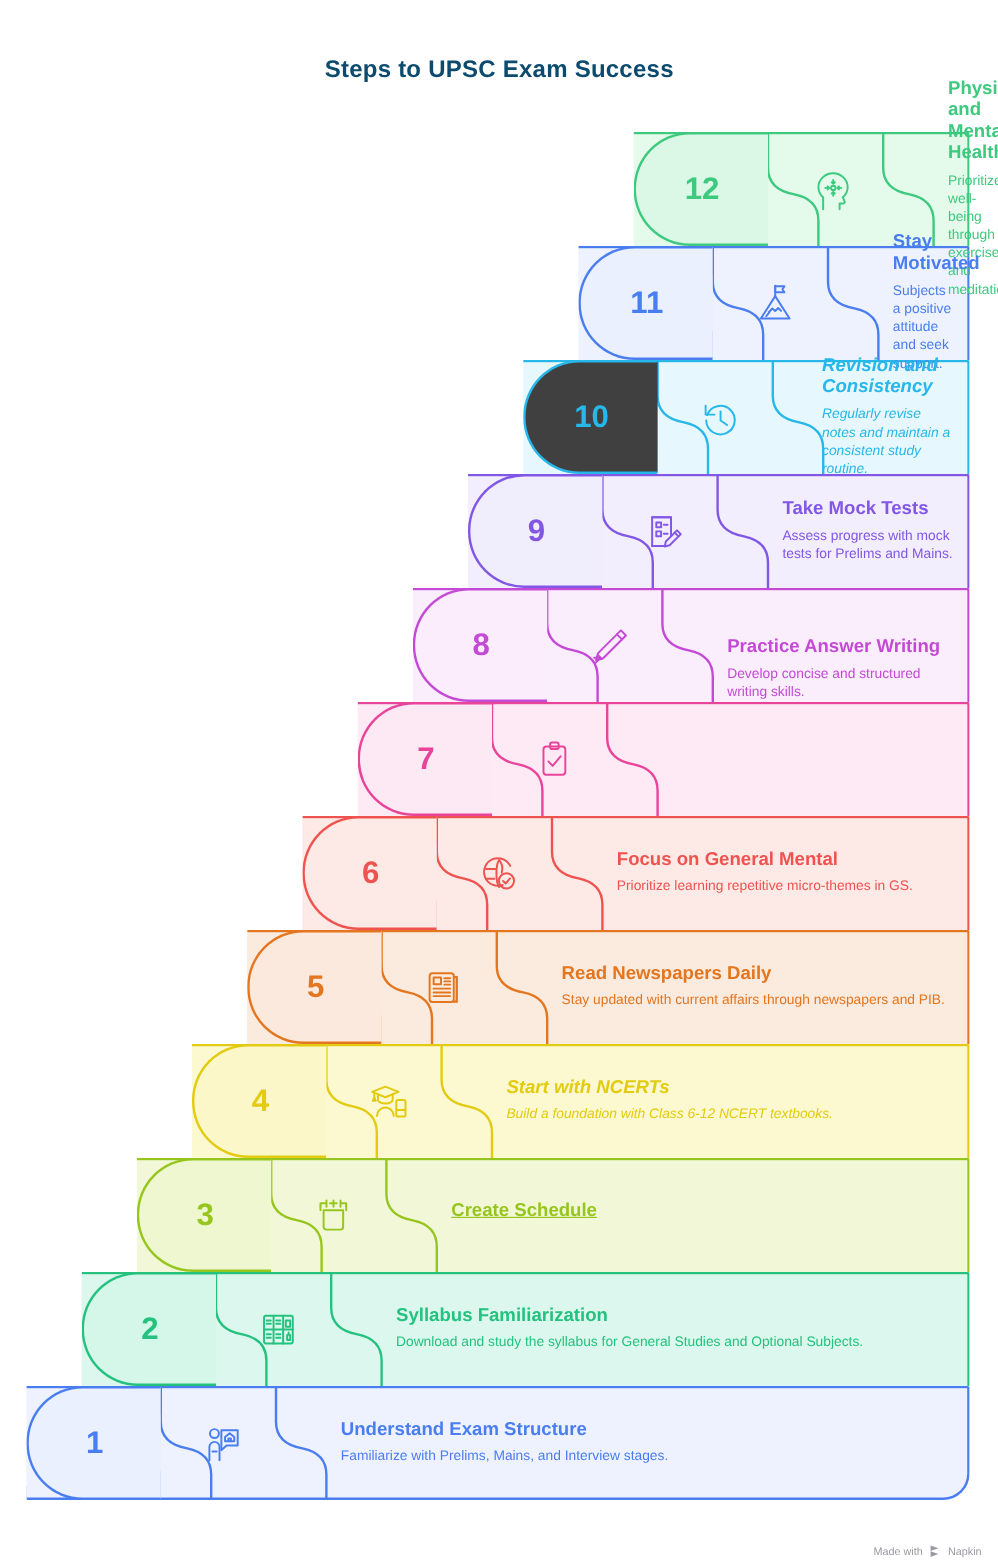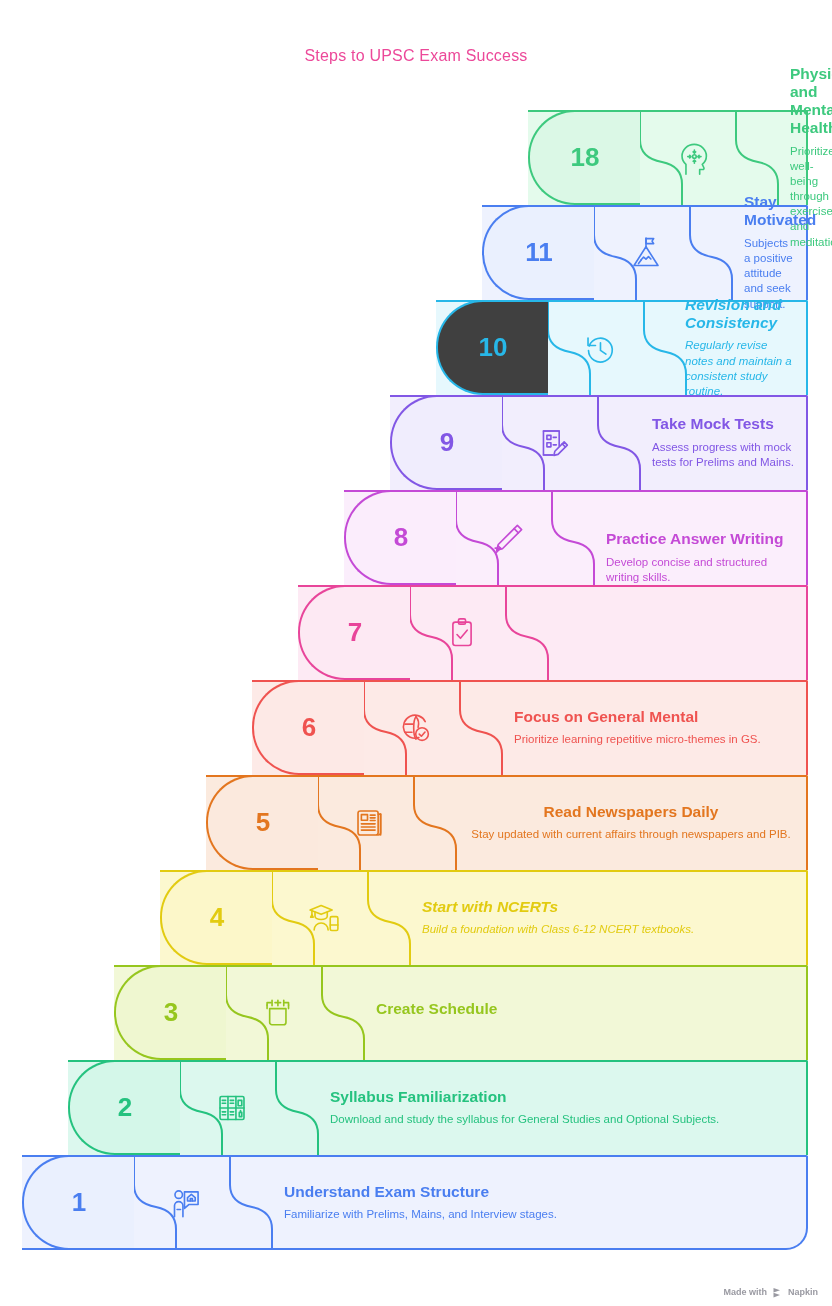--- a/index.html
+++ b/index.html
@@ -6,21 +6,21 @@
   body{
     width:832px;height:1306px;
     background:#ffffff;
     font-family:"Liberation Sans","DejaVu Sans",sans-serif;
     overflow:hidden;
     position:relative;
   }
   #chart-title{
     position:absolute;top:47px;left:0;width:832px;
     text-align:center;
-    font-size:16px;font-weight:normal;color:#ec4899;
+    font-size:20px;font-weight:bold;color:#0c4a6e;
     letter-spacing:.2px;
   }
   #staircase{position:absolute;left:0;top:110px;width:832px;height:1140px;}
   .step{position:absolute;height:95px;}
   .step .band{
     position:absolute;left:0;top:0;right:0;height:95px;
     border-top:2px solid;border-right:2px solid;border-bottom:0;
     border-top-right-radius:2px;
     box-sizing:border-box;
   }
@@ -47,35 +47,35 @@
   .step .iconcell svg{width:46px;height:46px;display:block;}
   .step .txt{
     position:absolute;top:0;height:95px;right:14px;
     display:flex;flex-direction:column;justify-content:center;
     z-index:1;
   }
   .step .ttl{font-size:15.5px;font-weight:bold;line-height:1.15;margin-bottom:7px;}
   .step .dsc{font-size:11.5px;line-height:1.32;font-weight:normal;}
   #footer{
     position:absolute;right:14px;bottom:8px;
-    display:flex;align-items:flex-start;gap:5px;
-    font-size:9px;font-weight:bold;color:#9a9aa2;padding-left:18px;
+    display:flex;align-items:flex-end;gap:5px;
+    font-size:9px;font-weight:normal;color:#9a9aa2;padding-left:18px;
   }
   #footer svg{display:block;}
 </style>
 </head>
 <body>
 
 <div id="chart-title">Steps to UPSC Exam Success</div>
 
 <div id="staircase">
     <div class="step" style="left: 528px; top: 0px; width: 280px;">
       <div class="band" style="background: rgb(228, 251, 236); border-color: rgb(61, 201, 126);"></div>
       <div class="numblock" style="background: rgb(219, 248, 230); border-width: 2px 0px 2px 2px; border-top-style: solid; border-right-style: initial; border-bottom-style: solid; border-left-style: solid; border-top-color: rgb(61, 201, 126); border-right-color: initial; border-bottom-color: rgb(61, 201, 126); border-left-color: rgb(61, 201, 126); border-image: initial; color: rgb(61, 201, 126);">
-        <span>18</span>
+        <span>12</span>
       </div>
       <div class="curve" style="left: 110px;">
         <svg viewBox="0 0 46 95" preserveAspectRatio="none">
           <path d="M2 -1 V30 Q2 48 24 52 Q44 56 44 74 V96" fill="none" stroke="#3dc97e" stroke-width="2"></path>
         </svg>
       </div>
       <div class="iconcell" style="left: 118px; width: 92px; color: rgb(61, 201, 126);">
         <svg viewBox="0 0 48 48" fill="none" stroke="currentColor" stroke-width="1.7" stroke-linecap="round" stroke-linejoin="round">
           <path d="M32 41v-5h3.2c1 0 1.6-.9 1.2-1.8l-1.7-3.6c2.6-2 4.3-5.1 4.3-8.7C39 15.3 33.3 9.8 26.3 9.8c-7 0-12.7 5.5-12.7 12.1 0 3.5 1.6 6.6 4.1 8.7V41"></path>
           <circle cx="26.5" cy="22.5" r="1.9"></circle>
@@ -283,21 +283,21 @@
           <path d="M15 24.9h14.3M15 28.2h14.3M15 31.4h14.3"></path>
           <path d="M32.5 14.8h2.6v19.3a2.4 2.4 0 0 1-2.6 2.4"></path>
           <path d="M35.1 14.8v21.7"></path>
         </svg>
       </div>
       <div class="curve" style="left: 206px;">
         <svg viewBox="0 0 46 95" preserveAspectRatio="none">
           <path d="M2 -1 V30 Q2 48 24 52 Q44 56 44 74 V96" fill="none" stroke="#e3761f" stroke-width="2"></path>
         </svg>
       </div>
-      <div class="txt" style="left: 262px; color: rgb(227, 118, 31); align-items: center;">
+      <div class="txt" style="left: 262px; color: rgb(227, 118, 31);">
         <div class="ttl">Read Newspapers Daily</div>
         <div class="dsc">Stay updated with current affairs through newspapers and PIB.</div>
       </div>
     </div>
     <div class="step" style="left: 160px; top: 760px; width: 648px;">
       <div class="band" style="background: rgb(252, 248, 207); border-color: rgb(226, 203, 17);"></div>
       <div class="numblock" style="background: rgb(252, 247, 201); border-width: 2px 0px 2px 2px; border-top-style: solid; border-right-style: initial; border-bottom-style: solid; border-left-style: solid; border-top-color: rgb(226, 203, 17); border-right-color: initial; border-bottom-color: rgb(226, 203, 17); border-left-color: rgb(226, 203, 17); border-image: initial; color: rgb(226, 203, 17);">
         <span>4</span>
       </div>
       <div class="curve" style="left: 110px;">
@@ -342,21 +342,21 @@
           <path d="M12.6 15.8v3.6M35 15.8v3.6"></path>
           <path d="M17.8 10.8v5.6M30 10.8v5.6M23.9 10.8v5.6"></path>
           <path d="M15.3 19.4h17v14.4a2.4 2.4 0 0 1-2.4 2.4H17.7a2.4 2.4 0 0 1-2.4-2.4z"></path>
         </svg>
       </div>
       <div class="curve" style="left: 206px;">
         <svg viewBox="0 0 46 95" preserveAspectRatio="none">
           <path d="M2 -1 V30 Q2 48 24 52 Q44 56 44 74 V96" fill="none" stroke="#96c61e" stroke-width="2"></path>
         </svg>
       </div>
-      <div class="txt" style="left: 262px; color: rgb(150, 198, 30);">
+      <div class="txt" style="left: 262px; color: rgb(150, 198, 30); text-decoration: underline;">
         <div class="ttl">Create Schedule</div>
       </div>
     </div>
     <div class="step" style="left: 68px; top: 950px; width: 740px;">
       <div class="band" style="background: rgb(220, 248, 238); border-color: rgb(37, 194, 127);"></div>
       <div class="numblock" style="background: rgb(212, 247, 233); border-width: 2px 0px 2px 2px; border-top-style: solid; border-right-style: initial; border-bottom-style: solid; border-left-style: solid; border-top-color: rgb(37, 194, 127); border-right-color: initial; border-bottom-color: rgb(37, 194, 127); border-left-color: rgb(37, 194, 127); border-image: initial; color: rgb(37, 194, 127);">
         <span>2</span>
       </div>
       <div class="curve" style="left: 110px;">
         <svg viewBox="0 0 46 95" preserveAspectRatio="none">

